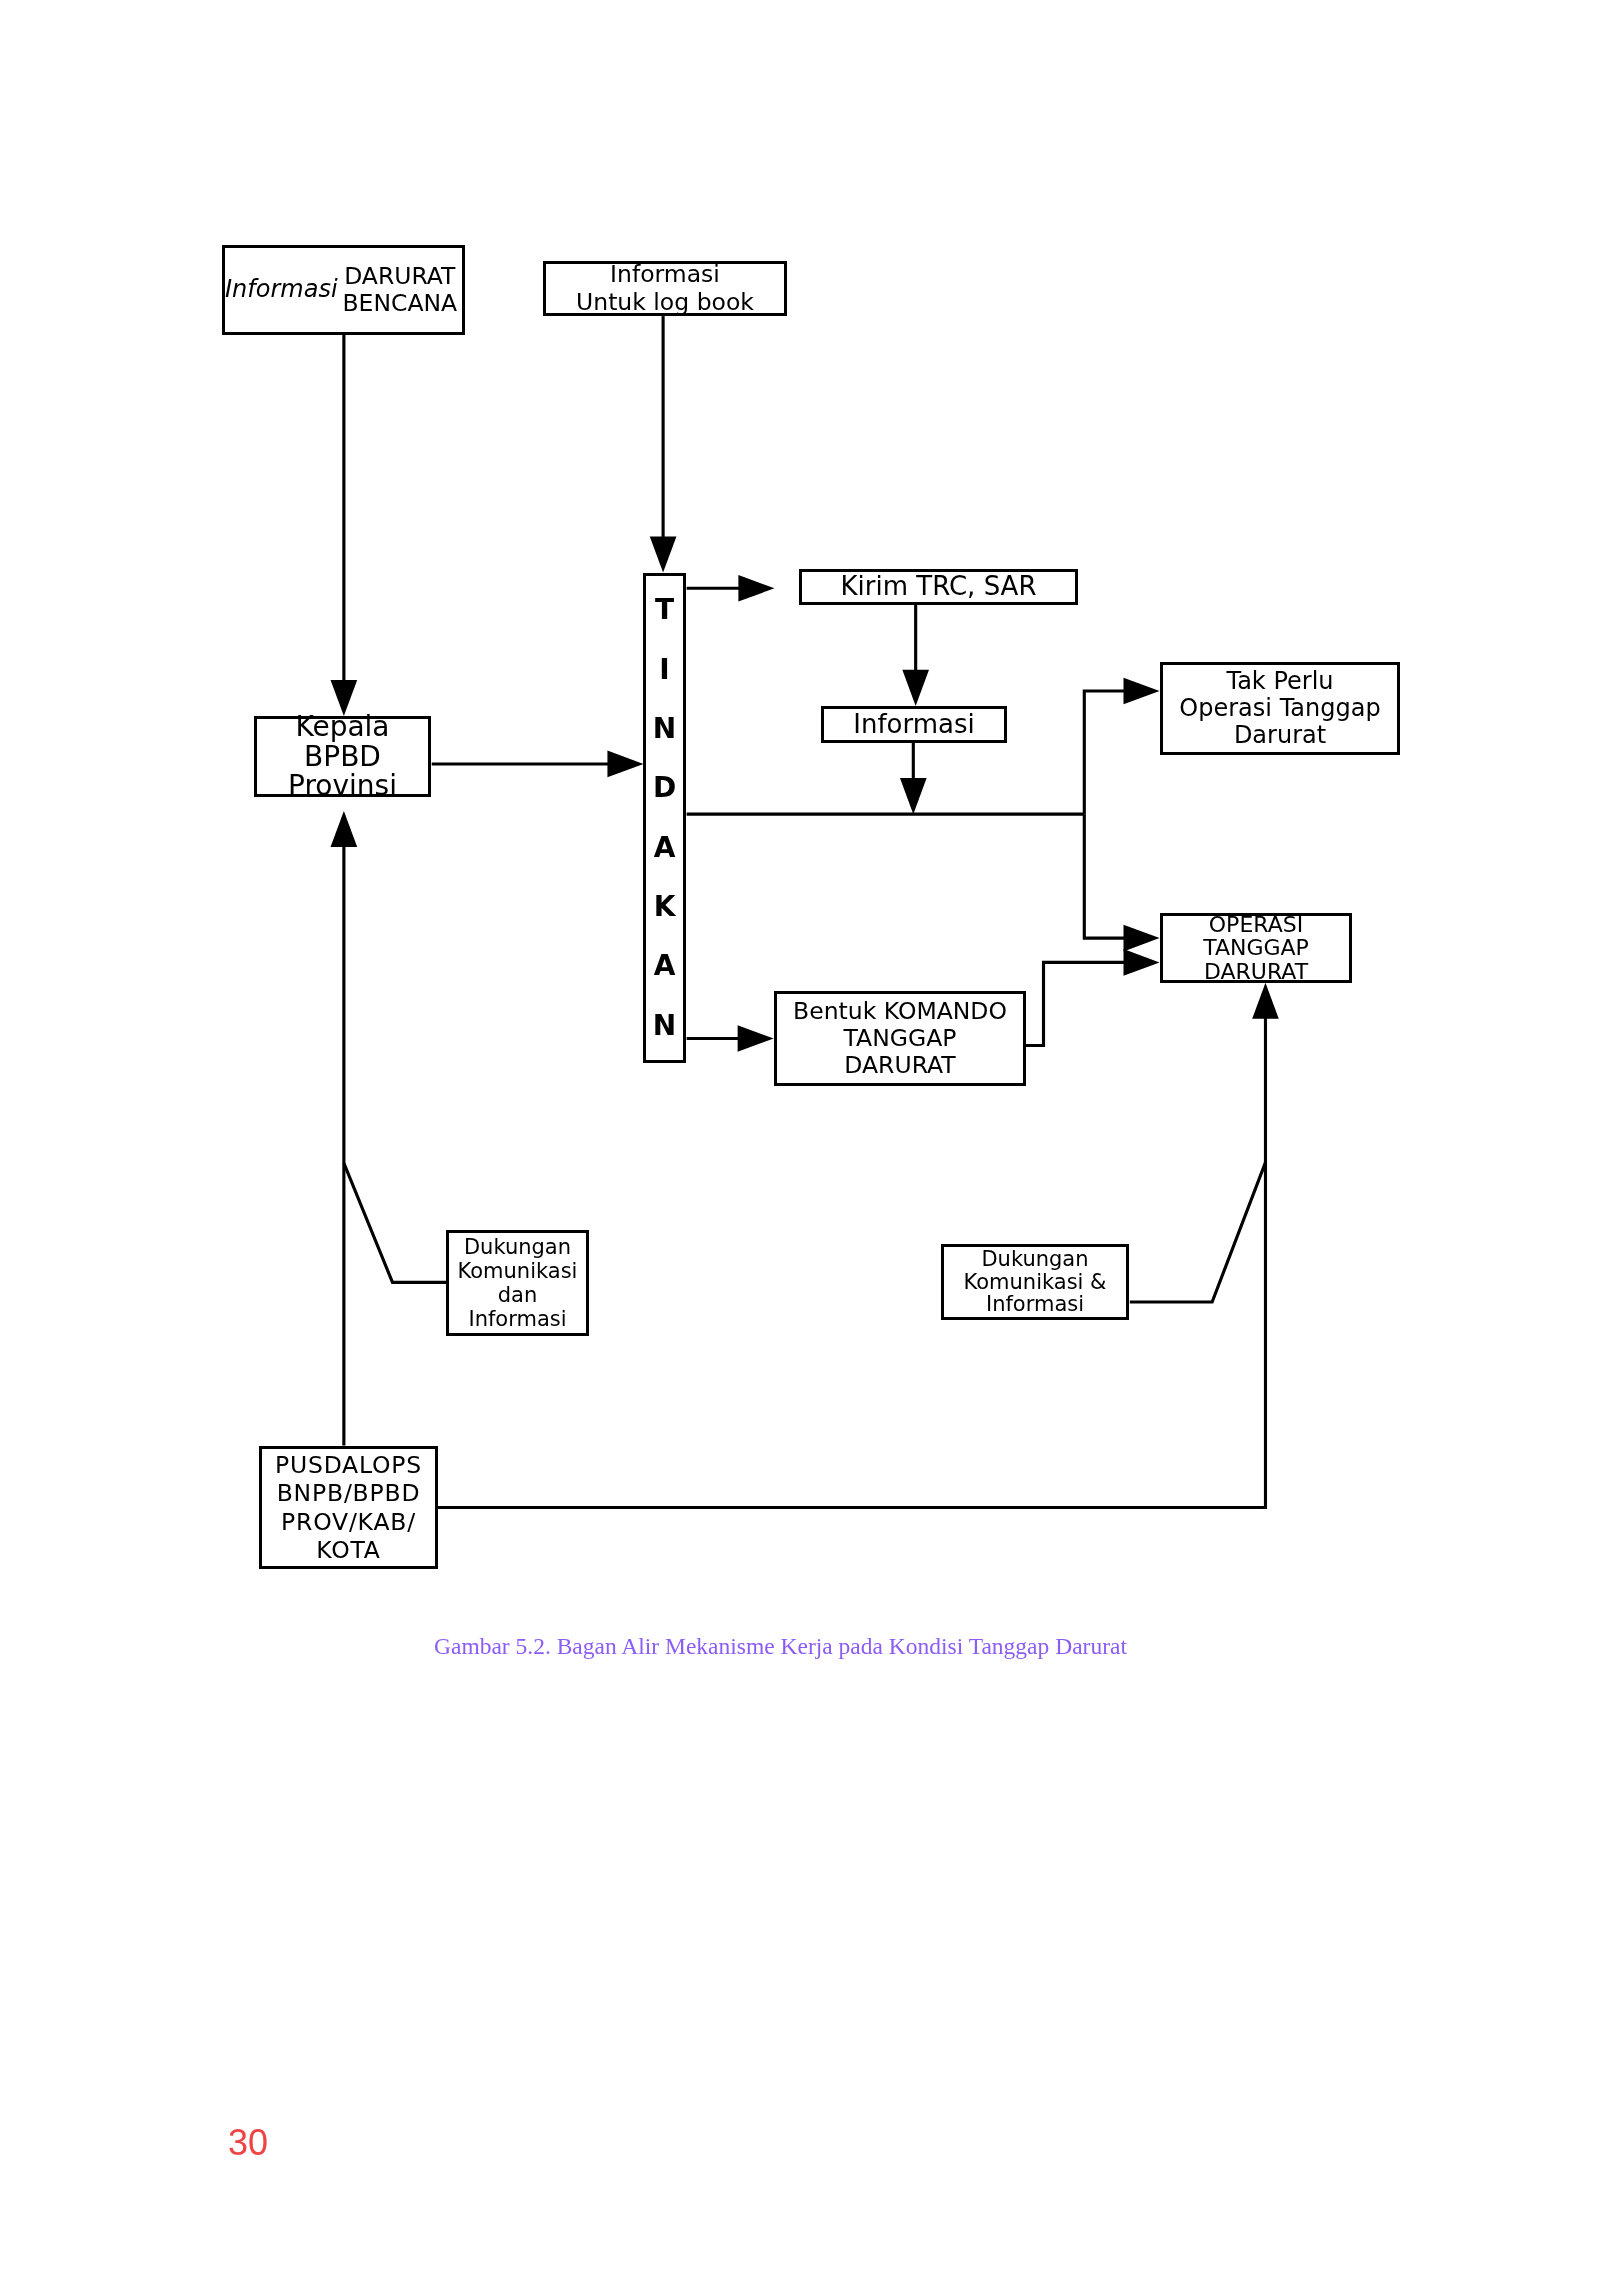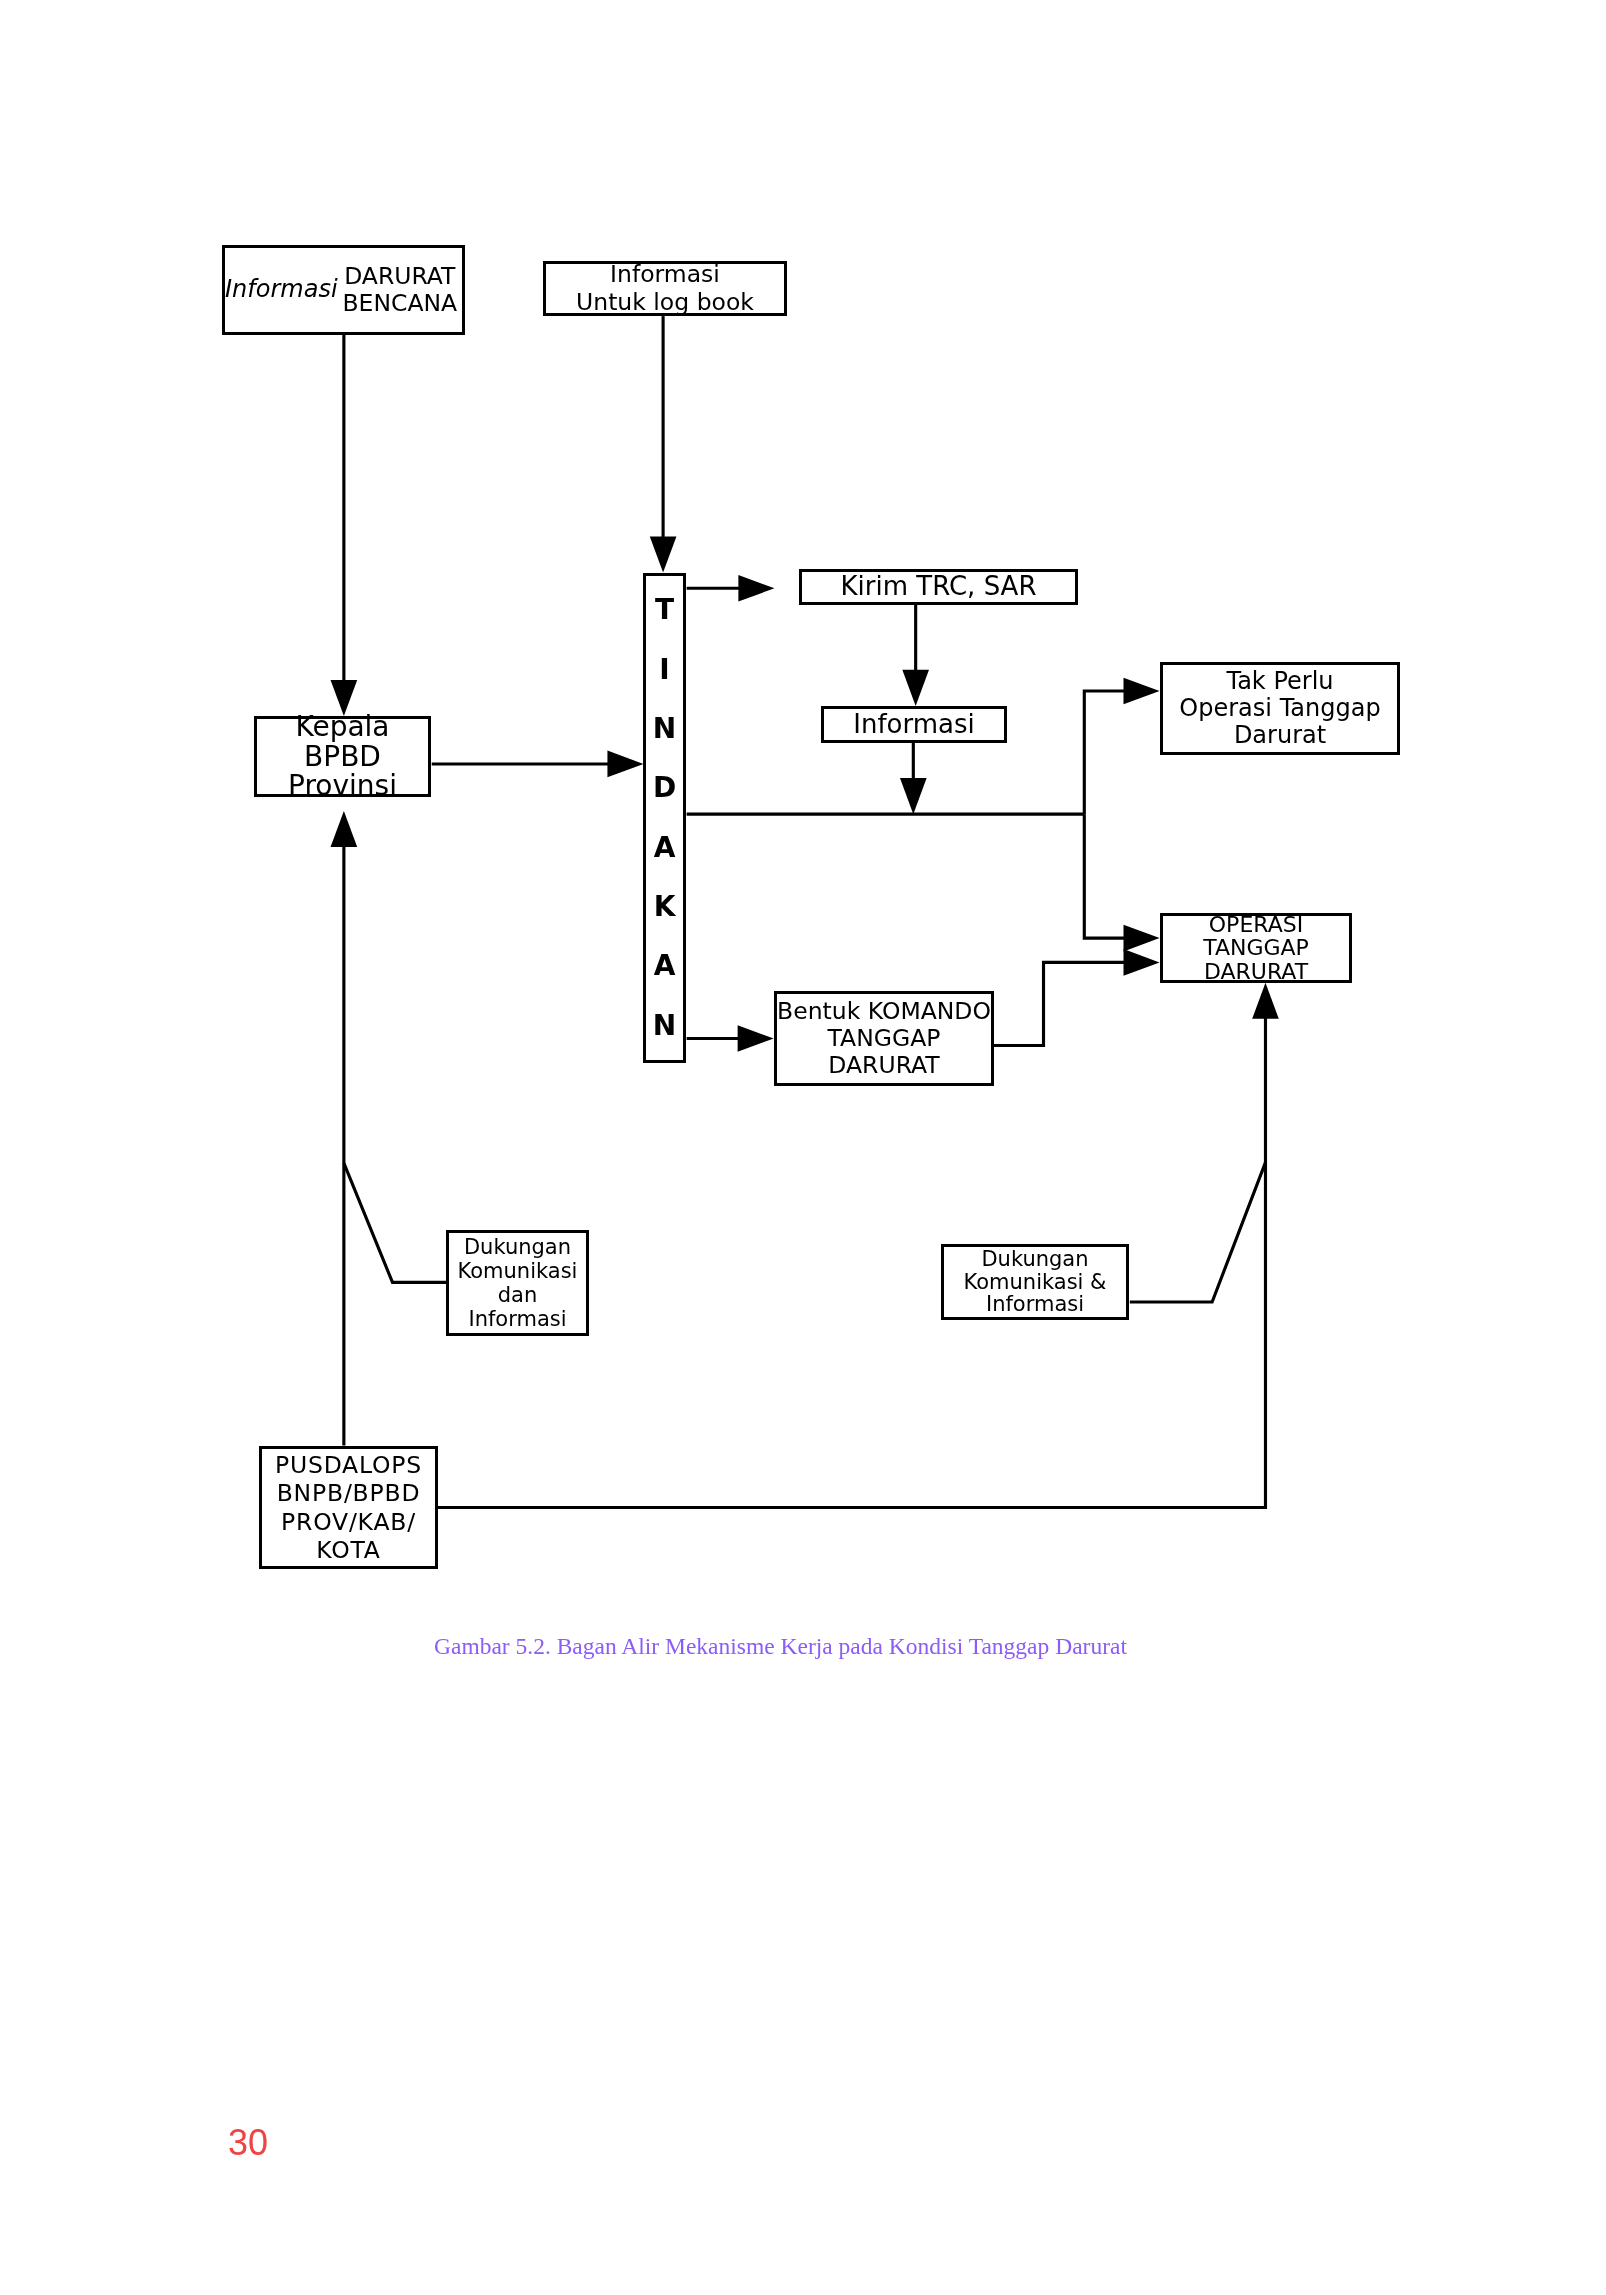--- a/index.html
+++ b/index.html
@@ -111,21 +111,21 @@
 Darurat</div>
 
   <div class="node pre" style="left:254px;top:716px;width:177px;height:81px;font-size:28px;line-height:1.05;">Kepala
 BPBD
 Provinsi</div>
 
   <div class="node pre" style="left:1160px;top:913px;width:192px;height:70px;font-size:22px;line-height:1.05;">OPERASI
 TANGGAP
 DARURAT</div>
 
-  <div class="node pre" style="left:774px;top:991px;width:220px;height:95px;font-size:23.5px;line-height:1.15;">Bentuk KOMANDO
+  <div class="node pre" style="left:774px;top:991px;width:252px;height:95px;font-size:23.5px;line-height:1.15;">Bentuk KOMANDO
 TANGGAP
 DARURAT</div>
 
   <div class="node pre" style="left:446px;top:1230px;width:143px;height:106px;font-size:21px;line-height:1.15;">Dukungan
 Komunikasi
 dan
 Informasi</div>
 
   <div class="node pre" style="left:941px;top:1244px;width:188px;height:76px;font-size:21px;line-height:1.08;">Dukungan
 Komunikasi &amp;

